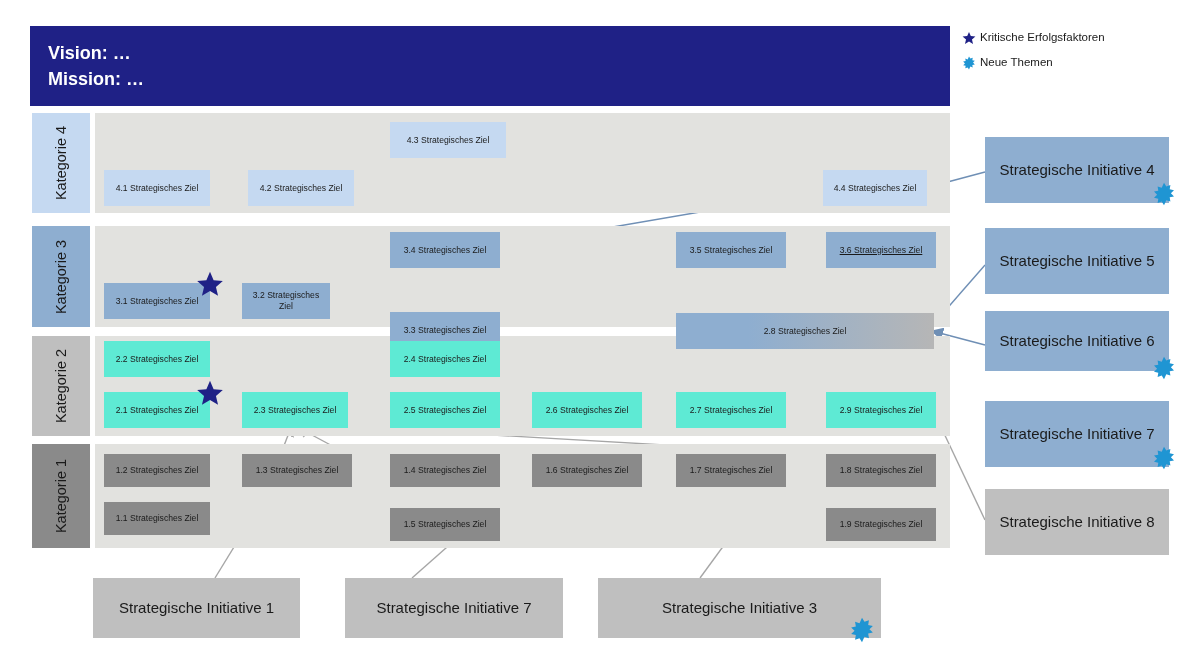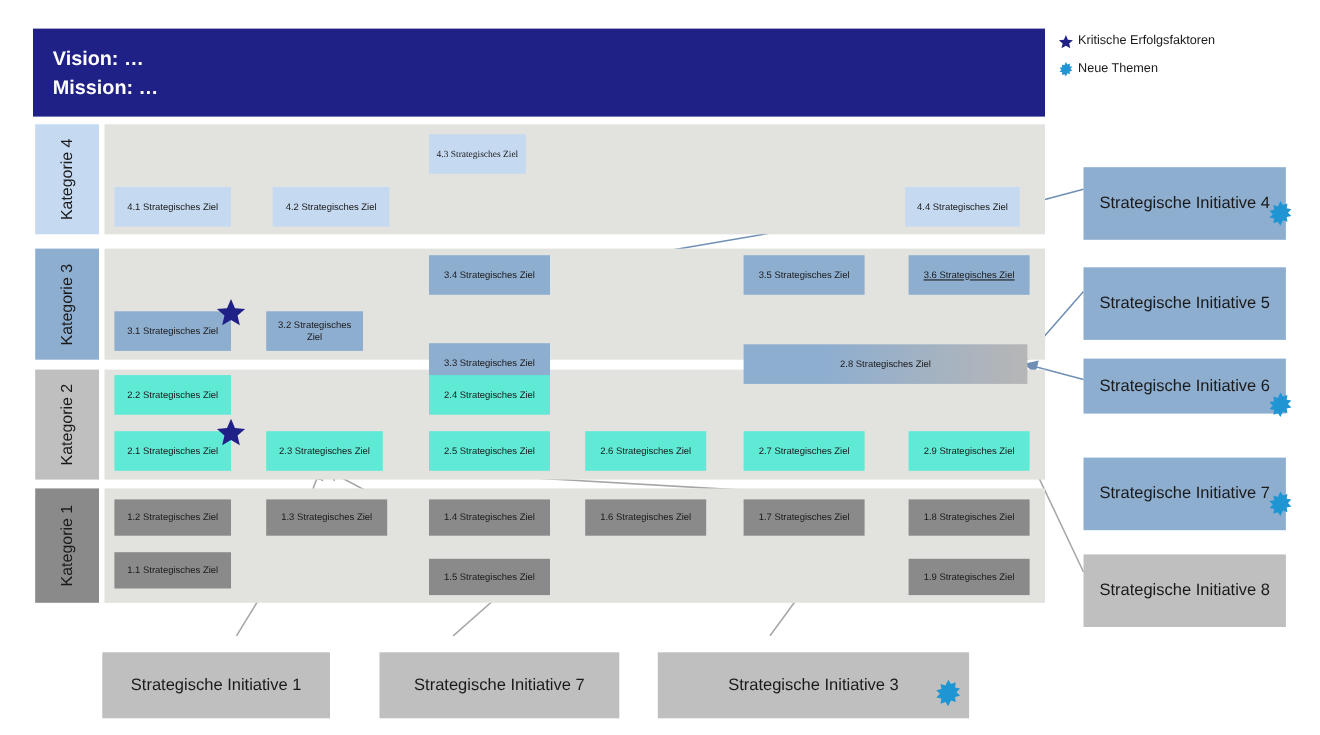--- a/index.html
+++ b/index.html
@@ -48,21 +48,20 @@
   .goal.k3{background:#8eaed0;}
   .goal.k2{background:#5eead4;}
   .goal.k1{background:#8a8a8a;}
   .goal.grad{background:linear-gradient(to right,#8eaed0 0%,#8eaed0 28%,#b6b6b6 100%);z-index:4;}
 
   
   .init{
     position:absolute;z-index:4;display:flex;align-items:center;justify-content:center;
     text-align:center;font-size:15px;color:#1a1a1a;line-height:1.3;padding:0 8px;
     box-sizing:border-box;
-    margin-top:15px;
   }
   .init.blue{background:#8eaed0;}
   .init.gray{background:#bfbfbf;}
 
   
   .star{position:absolute;z-index:6;color:#1f2186;line-height:1;}
   .burst{position:absolute;z-index:6;line-height:1;}
 </style>
 </head>
 <body>
@@ -123,21 +122,21 @@
       <span class="legend-label">Neue Themen</span>
     </div>
   </div>
 
   <div class="band" style="left:95px;top:113px;width:855px;height:100px;"></div>
   <div class="cat-label" style="left:32px;top:113px;width:58px;height:100px;background:#c5d9f1;">
     <span>Kategorie 4</span>
   </div>
   <div class="goal k4" style="left:104px;top:170px;width:106px;height:36px;">4.1 Strategisches Ziel</div>
   <div class="goal k4" style="left:248px;top:170px;width:106px;height:36px;">4.2 Strategisches Ziel</div>
-  <div class="goal k4" style="left:390px;top:122px;width:88px;height:36px;font-family:Liberation Serif, serif;">4.3 Strategisches Ziel</div>
+  <div class="goal k4" style="left:390px;top:122px;width:116px;height:36px;">4.3 Strategisches Ziel</div>
   <div class="goal k4" style="left:823px;top:170px;width:104px;height:36px;">4.4 Strategisches Ziel</div>
 
   <div class="band" style="left:95px;top:226px;width:855px;height:101px;"></div>
   <div class="cat-label" style="left:32px;top:226px;width:58px;height:101px;background:#8eaed0;">
     <span>Kategorie 3</span>
   </div>
   <div class="goal k3" style="left:104px;top:283px;width:106px;height:36px;">3.1 Strategisches Ziel</div>
   <div class="goal k3" style="left:242px;top:283px;width:88px;height:36px;">3.2 Strategisches Ziel</div>
   <div class="goal k3" style="left:390px;top:283px;width:110px;height:36px;margin-top:29px;">3.3 Strategisches Ziel</div>
   <div class="goal k3" style="left:390px;top:232px;width:110px;height:36px;">3.4 Strategisches Ziel</div>
@@ -184,21 +183,21 @@
 
   <div class="init blue" style="left:985px;top:137px;width:184px;height:66px;">Strategische Initiative 4</div>
   <div class="burst" style="left:1152px;top:182px;">
     <svg width="24" height="24" viewBox="0 0 24 24">
       <path d="M12 0.8l2.3 3.6 4.1-1.4-0.7 4.3 4.3 0.9-3.1 3.1 3.1 3.1-4.3 0.9 0.7 4.3-4.1-1.4L12 23.2l-2.3-3.6-4.1 1.4 0.7-4.3-4.3-0.9 3.1-3.1-3.1-3.1 4.3-0.9-0.7-4.3 4.1 1.4z" fill="#1f95d3"></path>
     </svg>
   </div>
 
   <div class="init blue" style="left:985px;top:228px;width:184px;height:66px;">Strategische Initiative 5</div>
 
-  <div class="init blue" style="left:985px;top:311px;width:184px;height:50px;">Strategische Initiative 6</div>
+  <div class="init blue" style="left:985px;top:311px;width:184px;height:60px;">Strategische Initiative 6</div>
   <div class="burst" style="left:1152px;top:356px;">
     <svg width="24" height="24" viewBox="0 0 24 24">
       <path d="M12 0.8l2.3 3.6 4.1-1.4-0.7 4.3 4.3 0.9-3.1 3.1 3.1 3.1-4.3 0.9 0.7 4.3-4.1-1.4L12 23.2l-2.3-3.6-4.1 1.4 0.7-4.3-4.3-0.9 3.1-3.1-3.1-3.1 4.3-0.9-0.7-4.3 4.1 1.4z" fill="#1f95d3"></path>
     </svg>
   </div>
 
   <div class="init blue" style="left:985px;top:401px;width:184px;height:66px;">Strategische Initiative 7</div>
   <div class="burst" style="left:1152px;top:446px;">
     <svg width="24" height="24" viewBox="0 0 24 24">
       <path d="M12 0.8l2.3 3.6 4.1-1.4-0.7 4.3 4.3 0.9-3.1 3.1 3.1 3.1-4.3 0.9 0.7 4.3-4.1-1.4L12 23.2l-2.3-3.6-4.1 1.4 0.7-4.3-4.3-0.9 3.1-3.1-3.1-3.1 4.3-0.9-0.7-4.3 4.1 1.4z" fill="#1f95d3"></path>

